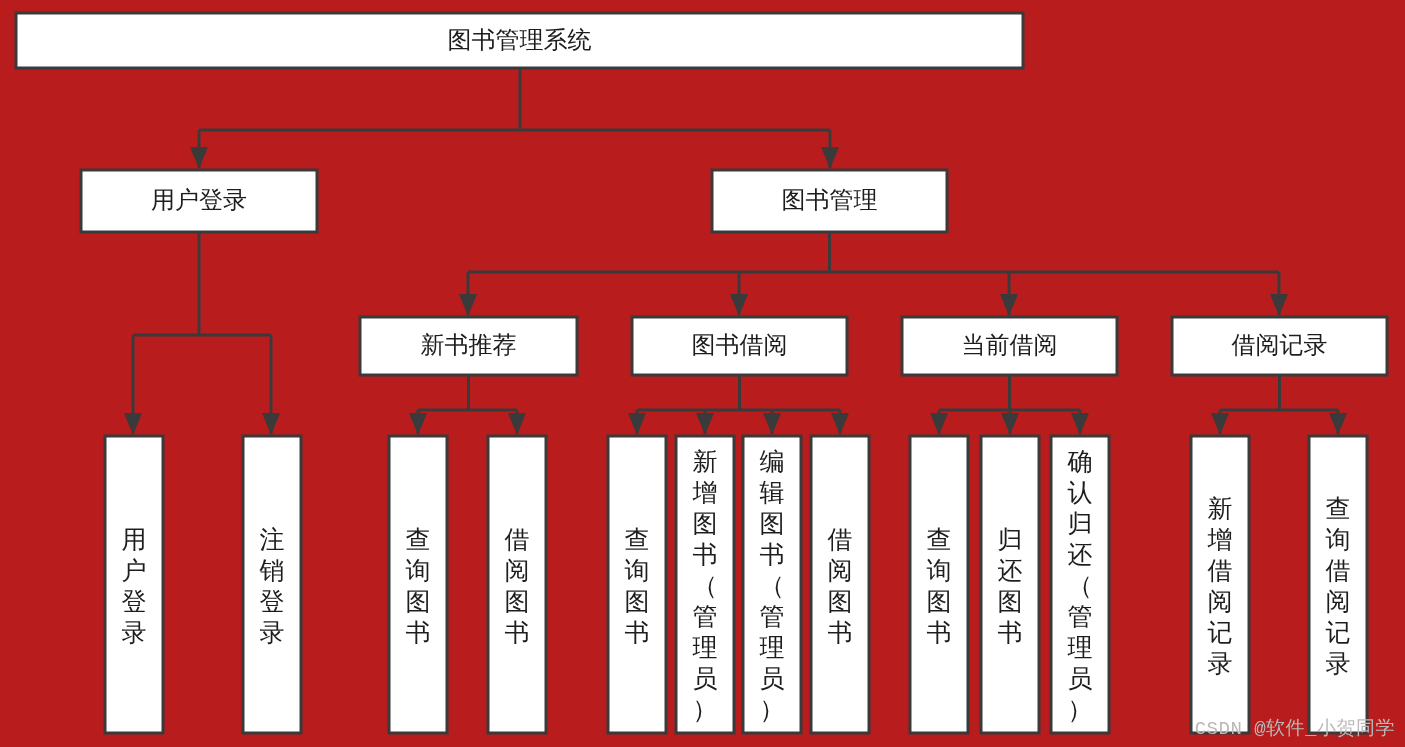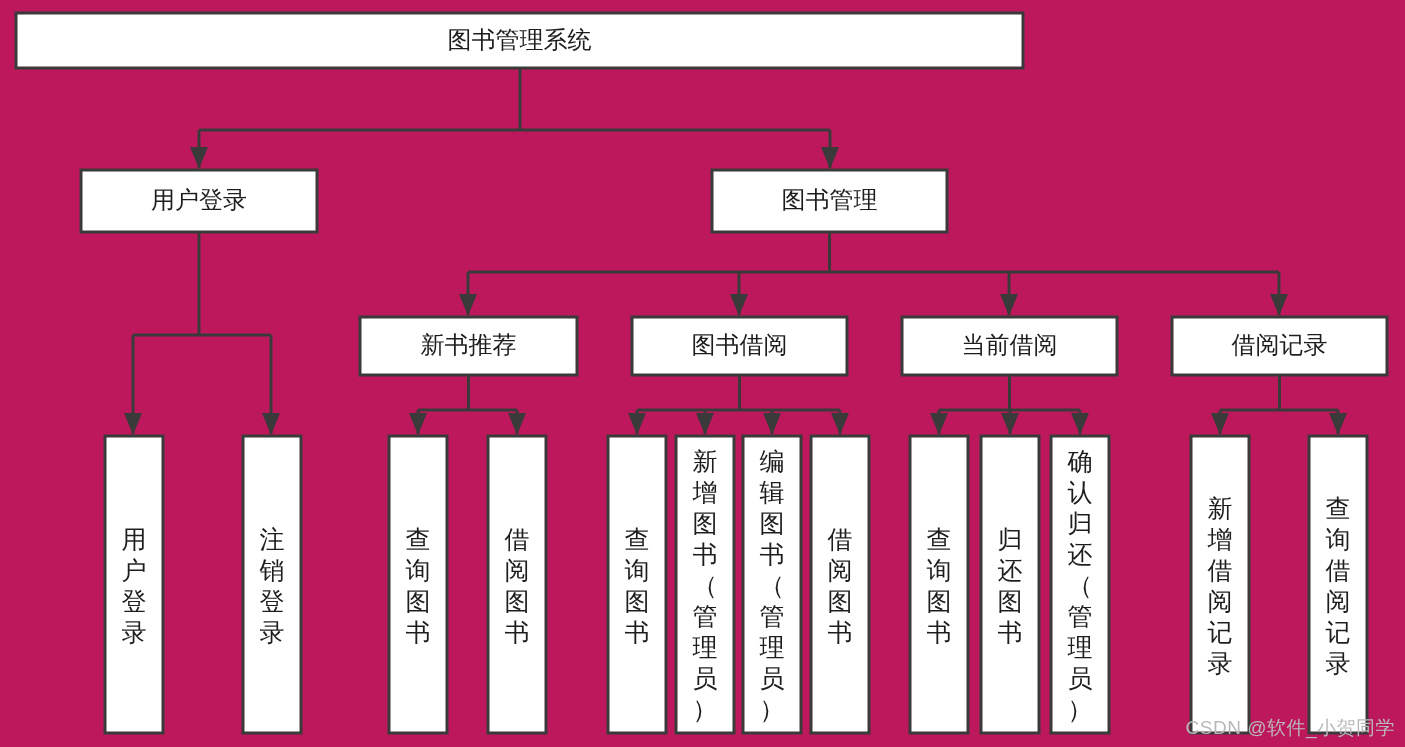--- a/index.html
+++ b/index.html
@@ -10,21 +10,21 @@
   body {
     width: 1405px;
     height: 747px;
     font-family: "Liberation Sans", "DejaVu Sans", sans-serif;
     overflow: hidden;
   }
   #diagram-root {
     position: relative;
     width: 1405px;
     height: 747px;
-    background: #be185d;
+    background: #b91c1c;
   }
   svg#tree-svg {
     position: absolute;
     left: 0;
     top: 0;
     width: 1405px;
     height: 747px;
     display: block;
   }
   .node-box {
@@ -52,21 +52,21 @@
   .node-label-v {
     font-family: "Liberation Sans", "DejaVu Sans", sans-serif;
     font-size: 25px;
     fill: #1d1d1d;
     text-anchor: middle;
   }
   .watermark {
     position: absolute;
     right: 10px;
     bottom: 6px;
-    font-family: Liberation Sans, sans-serif;
+    font-family: Liberation Mono, monospace;
     font-size: 19px;
     color: #b9b9b9;
     white-space: nowrap;
     letter-spacing: 0.5px;
     user-select: none;
     margin-left: 12px;
   }
 </style>
 </head>
 <body>

